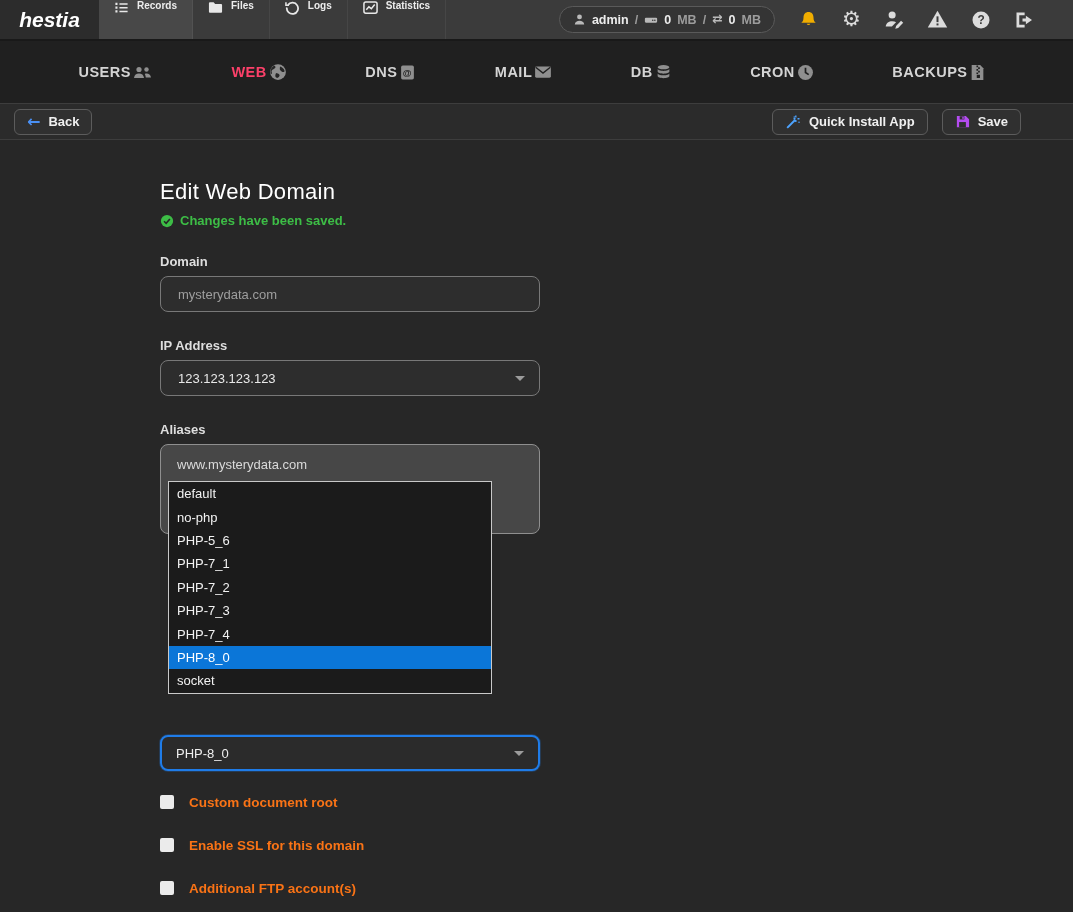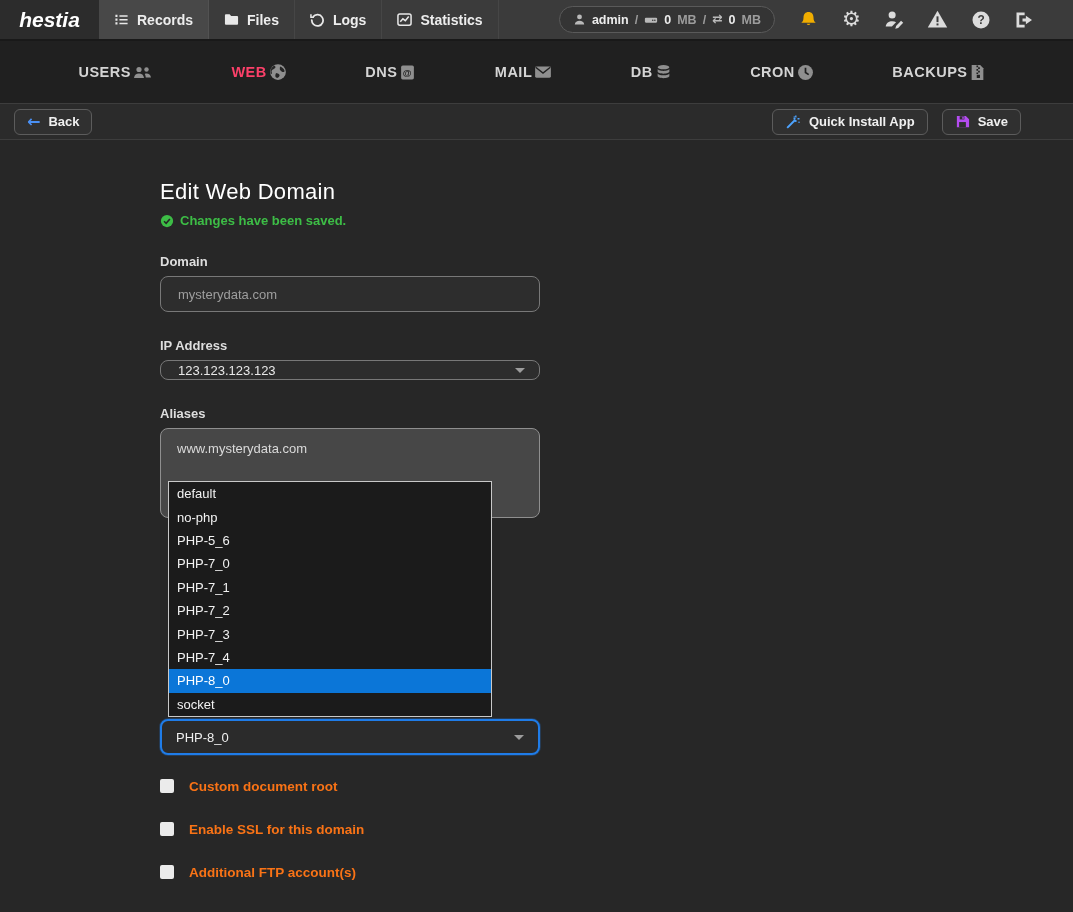--- a/index.html
+++ b/index.html
@@ -18,22 +18,22 @@
     height: 41px; background: #3b3b3b; display: flex; align-items: stretch;
     border-bottom: 2px solid #191919;
   }
   .logo {
     width: 99px; background: #2c2c2c; display:flex; align-items:center; justify-content:center;
     font-family: Liberation Sans, sans-serif; font-style: italic; font-weight: bold;
     font-size: 21px; color: #fff; cursor: pointer;
   }
   .top-tabs { display:flex; align-items:stretch; }
   .top-tab {
-    display:flex; align-items:center; gap:8px; padding:0 15px;
-    font-size:14px; font-weight:bold; color:#ededed; cursor:pointer;
+    display:flex; align-items:flex-start; gap:8px; padding:0 15px;
+    font-size:10px; font-weight:bold; color:#ededed; cursor:pointer;
     border-right:1px solid rgba(255,255,255,0.06);
   }
   .top-tab.active { background:#484848; }
   .top-tab .ticon { color:#e8e8e8; }
   .uni { font-family:"DejaVu Sans", sans-serif; line-height:1; }
 
   .user-pill {
     margin-left:auto; align-self:center; height:27px; display:flex; align-items:center;
     gap:6px; padding:0 13px; background:#343434; border:1px solid #5a5a5a; border-radius:14px;
     font-size:12.5px; font-weight:bold; color:#ececec; cursor:pointer;
@@ -79,21 +79,21 @@
     margin-top:8px; display:flex; align-items:center; gap:6px;
     color:#3dbd46; font-size:13px; font-weight:bold;
   }
   .f-label { margin-top:26px; margin-bottom:7px; font-size:13px; font-weight:bold; color:#dedede; }
   .f-input {
     width:100%; height:36px; background:#2d2d2d; border:1px solid #787878; border-radius:8px;
     padding:1px 17px; font-size:13px; color:#e8e8e8; font-family:"Liberation Sans",sans-serif; outline:none;
   }
   .f-input.dim { color:#9e9e9e; }
   .f-select {
-    position:relative; width:100%; height:20px; background:#2d2d2d; border:1px solid #787878;
+    position:relative; width:100%; height:36px; background:#2d2d2d; border:1px solid #787878;
     border-radius:8px; display:flex; align-items:center; padding:0 17px;
     font-size:13px; color:#e8e8e8; cursor:pointer;
   }
   .caret {
     position:absolute; right:14px; top:50%; margin-top:-2px;
     width:0; height:0; border-left:5px solid transparent; border-right:5px solid transparent;
     border-top:5px solid #9c9c9c;
   }
   .f-textarea {
     width:100%; height:90px; background:#474747; border:1px solid #8f8f8f; border-radius:8px;
@@ -373,21 +373,20 @@
     <div class="check-row">
       <span class="checkbox"></span>
       <span class="check-label">Additional FTP account(s)</span>
     </div>
   </div>
 
   <div class="dropdown">
     <div class="dd-option">default</div>
     <div class="dd-option">no-php</div>
     <div class="dd-option">PHP-5_6</div>
-    <div class="dd-option">PHP-7_0</div>
     <div class="dd-option">PHP-7_1</div>
     <div class="dd-option">PHP-7_2</div>
     <div class="dd-option">PHP-7_3</div>
     <div class="dd-option">PHP-7_4</div>
     <div class="dd-option selected">PHP-8_0</div>
     <div class="dd-option">socket</div>
   </div>
 </div>
 
 </body></html>

